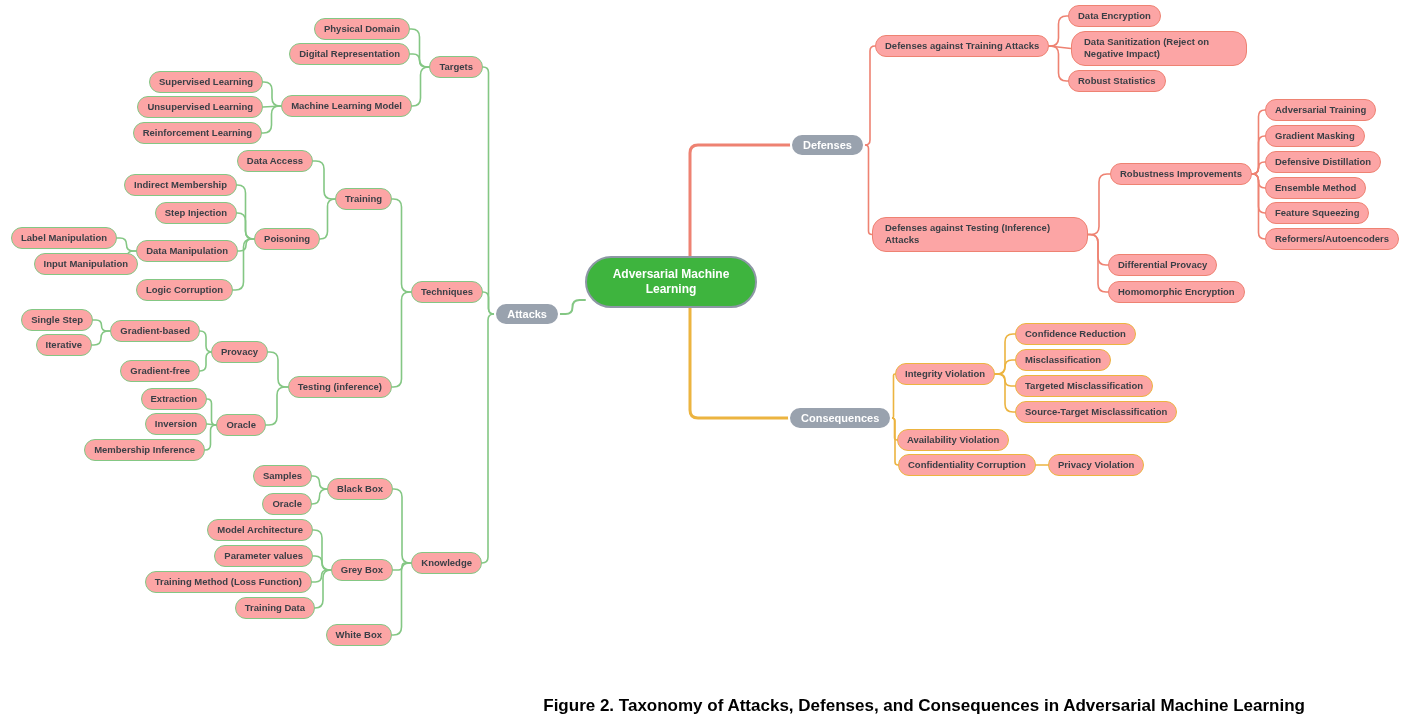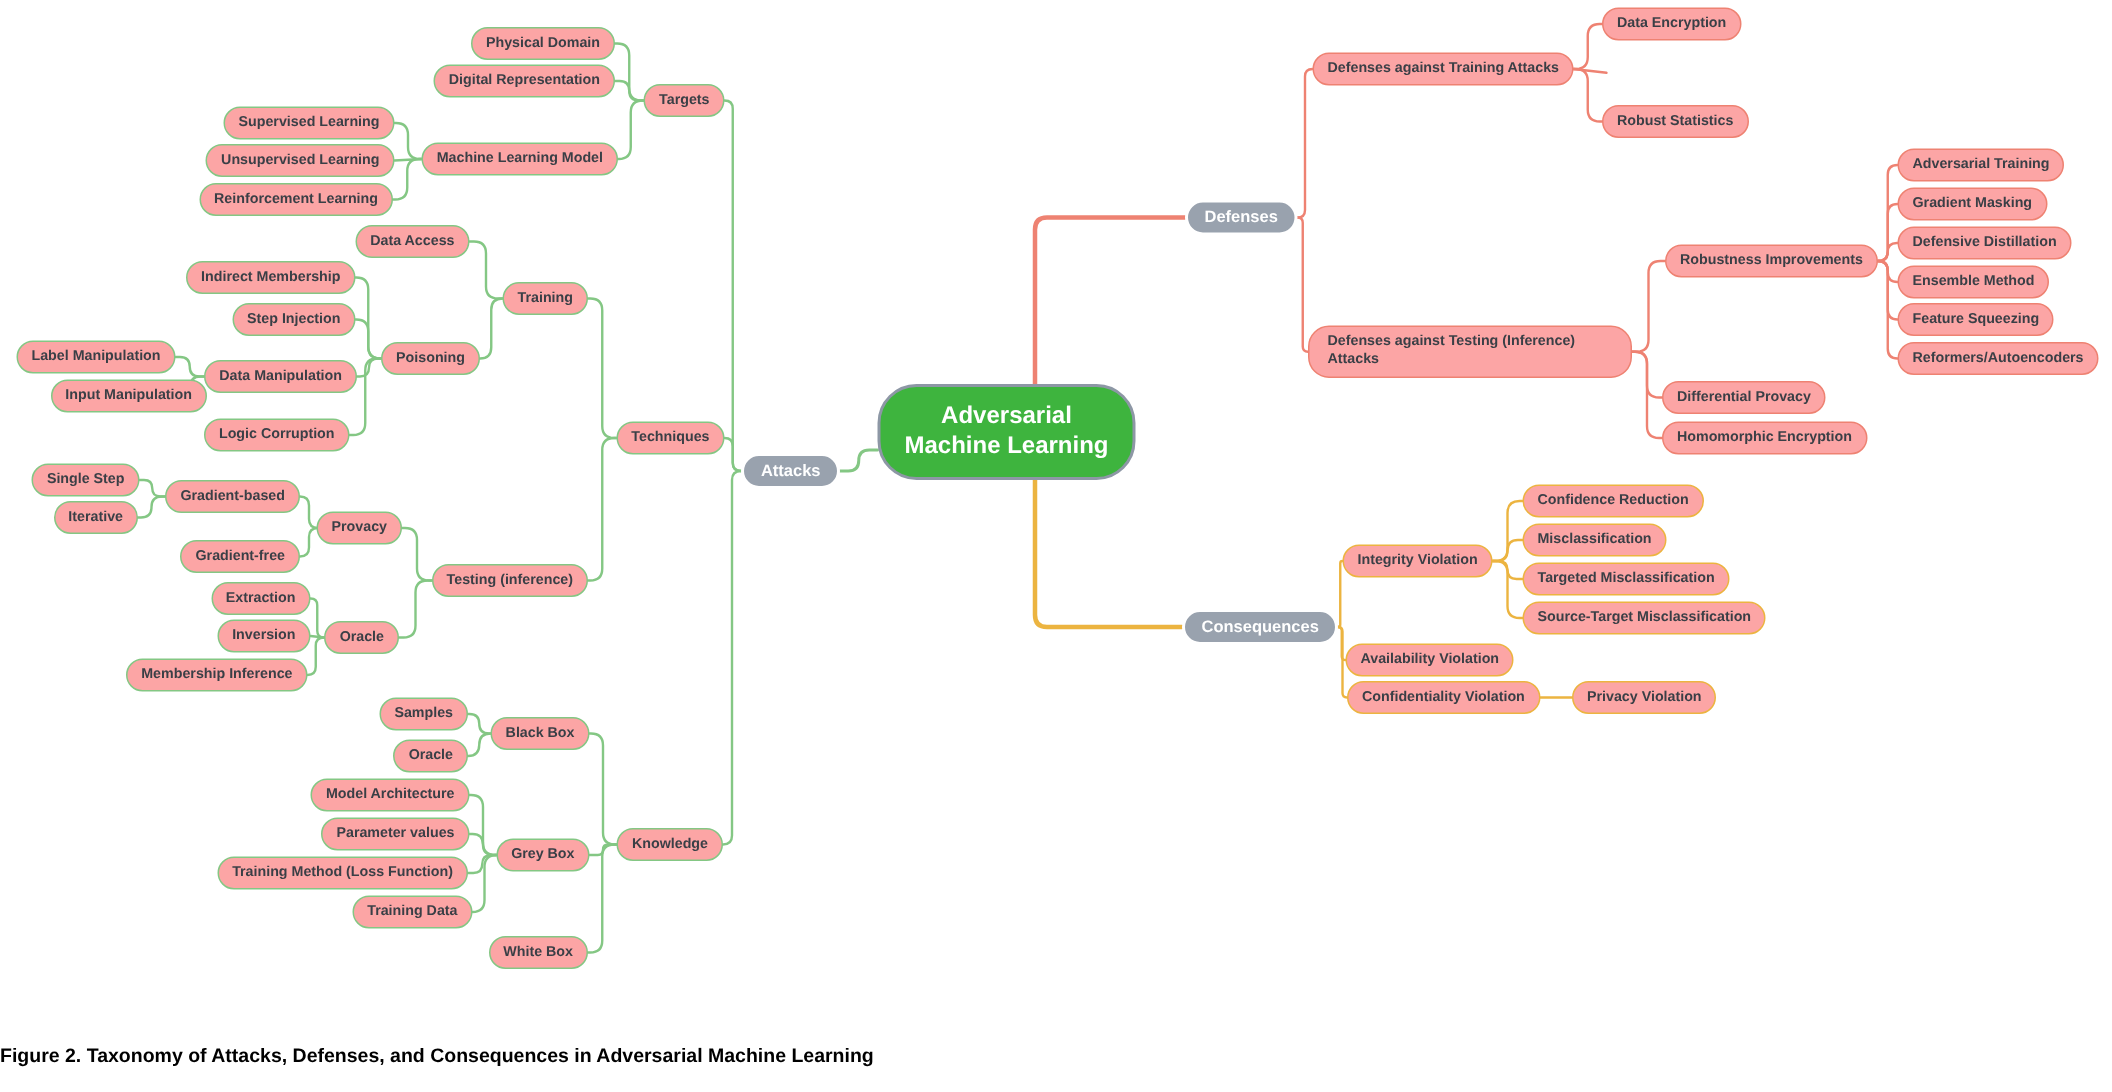--- a/index.html
+++ b/index.html
@@ -10,26 +10,26 @@
         padding:4px 9px;font-size:9.5px;font-weight:700;line-height:1.3;color:#3a3f46;
         white-space:nowrap;}
   .node.wrap{white-space:normal;text-align:left;border-radius:14px;padding:4px 12px;}
   .wrap-sm{width:150px;}
   .wrap-md{width:190px;}
   .g{border-color:#84c784;}
   .r{border-color:#ee8272;}
   .y{border-color:#ecb440;}
   .hub{position:absolute;z-index:2;background:#99a2ae;color:#fff;border:2px solid;border-radius:13px;
        padding:3px 11px;font-size:11px;font-weight:700;line-height:1.3;white-space:nowrap;}
-  .root-node{position:absolute;z-index:3;left:585px;top:256px;width:172px;height:64px;
+  .root-node{position:absolute;z-index:3;left:585px;top:256px;width:172px;height:52px;
        box-sizing:border-box;background:#3eb43e;border:2px solid #8d97a5;border-radius:26px;
        display:flex;align-items:center;justify-content:center;text-align:center;color:#fff;
-       font-size:16px;font-weight:700;line-height:1.25;padding:0 10px;}
-  .caption{position:absolute;z-index:2;left:0;top:696px;width:1305px;text-align:left;
-       font-size:13px;font-weight:700;color:#000;}
+       font-size:12px;font-weight:700;line-height:1.25;padding:0 10px;}
+  .caption{position:absolute;z-index:2;left:0;top:696px;width:1305px;text-align:right;
+       font-size:17px;font-weight:700;color:#000;}
 </style>
 </head>
 <body>
 
 <div id="mindmap">
   <svg id="edges" width="1408" height="728">
       <path d="M 585 300 L 579.5 300 Q 572.5 300 572.5 307 L 572.5 307 Q 572.5 314 565.5 314 L 560 314" fill="none" stroke="#84c784" stroke-width="2" stroke-linecap="round"></path>
       <path d="M 494 314 L 494 314 Q 488.5 314 488.5 308.5 L 488.5 72.5 Q 488.5 67 483 67 L 483 67" fill="none" stroke="#84c784" stroke-width="1.6" stroke-linecap="round"></path>
       <path d="M 494 314 L 494 314 Q 488.5 314 488.5 308.5 L 488.5 297.5 Q 488.5 292 483 292 L 483 292" fill="none" stroke="#84c784" stroke-width="1.6" stroke-linecap="round"></path>
       <path d="M 494 314 L 494 314 Q 488 314 488 320 L 488 557 Q 488 563 482 563 L 482 563" fill="none" stroke="#84c784" stroke-width="1.6" stroke-linecap="round"></path>
@@ -134,35 +134,36 @@
   <div class="node g" style="right:1096px;top:493px">Oracle</div>
   <div class="node g" style="right:1015px;top:559px">Grey Box</div>
   <div class="node g" style="right:1095px;top:519px">Model Architecture</div>
   <div class="node g" style="right:1095px;top:545px">Parameter values</div>
   <div class="node g" style="right:1096px;top:571px">Training Method (Loss Function)</div>
   <div class="node g" style="right:1093px;top:597px">Training Data</div>
   <div class="node g" style="right:1016px;top:624px">White Box</div>
 
   <div class="node r" style="left:875px;top:35px">Defenses against Training Attacks</div>
   <div class="node r" style="left:1068px;top:5px">Data Encryption</div>
+  <div class="node r wrap wrap-sm" style="left:1071px;top:31px">Data Sanitization (Reject on Negative Impact)</div>
   <div class="node r" style="left:1068px;top:70px">Robust Statistics</div>
   <div class="node r wrap wrap-md" style="left:872px;top:217px">Defenses against Testing (Inference) Attacks</div>
   <div class="node r" style="left:1110px;top:163px">Robustness Improvements</div>
   <div class="node r" style="left:1265px;top:99px">Adversarial Training</div>
   <div class="node r" style="left:1265px;top:125px">Gradient Masking</div>
   <div class="node r" style="left:1265px;top:151px">Defensive Distillation</div>
   <div class="node r" style="left:1265px;top:177px">Ensemble Method</div>
   <div class="node r" style="left:1265px;top:202px">Feature Squeezing</div>
   <div class="node r" style="left:1265px;top:228px">Reformers/Autoencoders</div>
   <div class="node r" style="left:1108px;top:254px">Differential Provacy</div>
   <div class="node r" style="left:1108px;top:281px">Homomorphic Encryption</div>
 
   <div class="node y" style="left:895px;top:363px">Integrity Violation</div>
   <div class="node y" style="left:1015px;top:323px">Confidence Reduction</div>
   <div class="node y" style="left:1015px;top:349px">Misclassification</div>
   <div class="node y" style="left:1015px;top:375px">Targeted Misclassification</div>
   <div class="node y" style="left:1015px;top:401px">Source-Target Misclassification</div>
   <div class="node y" style="left:897px;top:429px">Availability Violation</div>
-  <div class="node y" style="left:898px;top:454px">Confidentiality Violation</div>
+  <div class="node y" style="left:898px;top:454px">Confidentiality Corruption</div>
   <div class="node y" style="left:1048px;top:454px">Privacy Violation</div>
 
   <div class="caption">Figure 2. Taxonomy of Attacks, Defenses, and Consequences in Adversarial Machine Learning</div>
 </div>
 
 </body></html>

